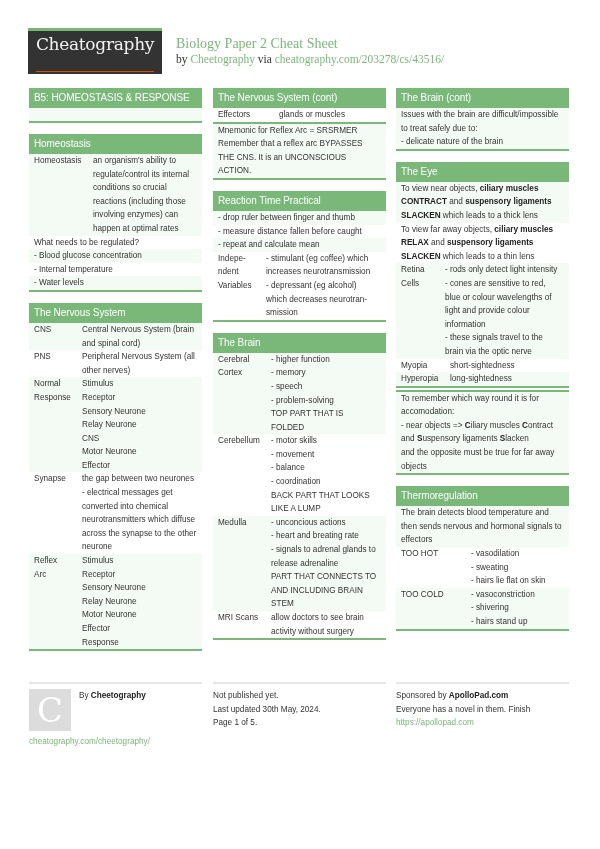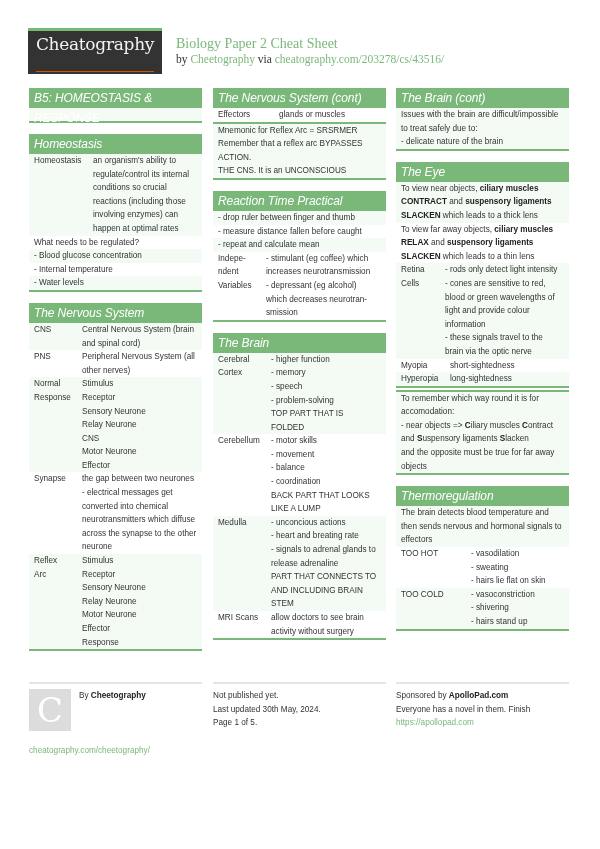--- a/index.html
+++ b/index.html
@@ -22,22 +22,22 @@
   .sheet-sub { font-family: "Liberation Serif", serif; font-size: 11.5px; color: #333; margin-top: 1px; }
   .sheet-sub .g { color: #7ab87a; }
 
   .col { position: absolute; top: 88px; width: 173px; }
   .col1 { left: 29px; }
   .col2 { left: 213px; }
   .col3 { left: 396px; }
 
   .box { border-bottom: 2px solid #7ab87a; margin-bottom: 11px; }
   .hdr {
-    background: #7ab87a; color: #fff; font-size: 12px; padding: 0 5px;
-    height: 20px; line-height: 20px; letter-spacing: -0.1px; font-style: italic;
+    background: #7ab87a; color: #fff; font-size: 10px; padding: 0 5px;
+    height: 20px; line-height: 20px; letter-spacing: -0.1px;
   }
   .row { font-size: 8.2px; line-height: 13.6px; color: #333; padding: 0 5px; }
   .row.a { background: #f4faf4; }
   .row.b { background: #ffffff; }
   .row.kv { display: flex; }
   .row.kv .k { flex: 0 0 auto; }
   .row .v { flex: 1; }
   .row .v div { white-space: nowrap; }
   .blank { height: 13px; background: #f4faf4; }
   b { font-weight: bold; color: #222; }
@@ -156,22 +156,22 @@
 <div class="col col2">
   <div class="box">
     <div class="hdr">The Nervous System (cont)</div>
     <div class="row b kv" style="border-bottom:2px solid #7ab87a">
       <div class="k" style="width:61px">Effectors</div>
       <div class="v">glands or muscles</div>
     </div>
     <div class="row a">
       <div>Mnemonic for Reflex Arc = SRSRMER</div>
       <div>Remember that a reflex arc BYPASSES</div>
+      <div>THE CNS. It is an UNCONSCIOUS</div>
       <div>ACTION.</div>
-      <div>THE CNS. It is an UNCONSCIOUS</div>
     </div>
   </div>
 
   <div class="box">
     <div class="hdr">Reaction Time Practical</div>
     <div class="row a">- drop ruler between finger and thumb</div>
     <div class="row b">- measure distance fallen before caught</div>
     <div class="row a">- repeat and calculate mean</div>
     <div class="row b kv">
       <div class="k" style="width:48px">
@@ -261,21 +261,21 @@
       <b>SLACKEN</b><span> which leads to a thin lens</span>
     </div>
     <div class="row a kv">
       <div class="k" style="width:44px">
         <div>Retina</div>
         <div>Cells</div>
       </div>
       <div class="v">
         <div>- rods only detect light intensity</div>
         <div>- cones are sensitive to red,</div>
-        <div>blood or green wavelengths of</div>
+        <div>blue or colour wavelengths of</div>
         <div>light and provide colour</div>
         <div>information</div>
         <div>- these signals travel to the</div>
         <div>brain via the optic nerve</div>
       </div>
     </div>
     <div class="row b kv">
       <div class="k" style="width:49px">Myopia</div>
       <div class="v">short-sightedness</div>
     </div>
@@ -321,21 +321,21 @@
     </div>
   </div>
 </div>
 
 <div class="footer" style="left:29px">
   <div class="line"></div>
   <div class="ft" style="overflow:hidden">
     <div class="avatar">C</div>
     <span>By </span><b>Cheetography</b>
   </div>
-  <div class="ft" style="margin-top:13px"><span class="g">cheatography.com/cheetography/</span></div>
+  <div class="ft" style="margin-top:4px"><span class="g">cheatography.com/cheetography/</span></div>
 </div>
 <div class="footer" style="left:213px">
   <div class="line"></div>
   <div class="ft">Not published yet.</div>
   <div class="ft">Last updated 30th May, 2024.</div>
   <div class="ft">Page 1 of 5.</div>
 </div>
 <div class="footer" style="left:396px">
   <div class="line"></div>
   <div class="ft"><span>Sponsored by </span><b>ApolloPad.com</b></div>

